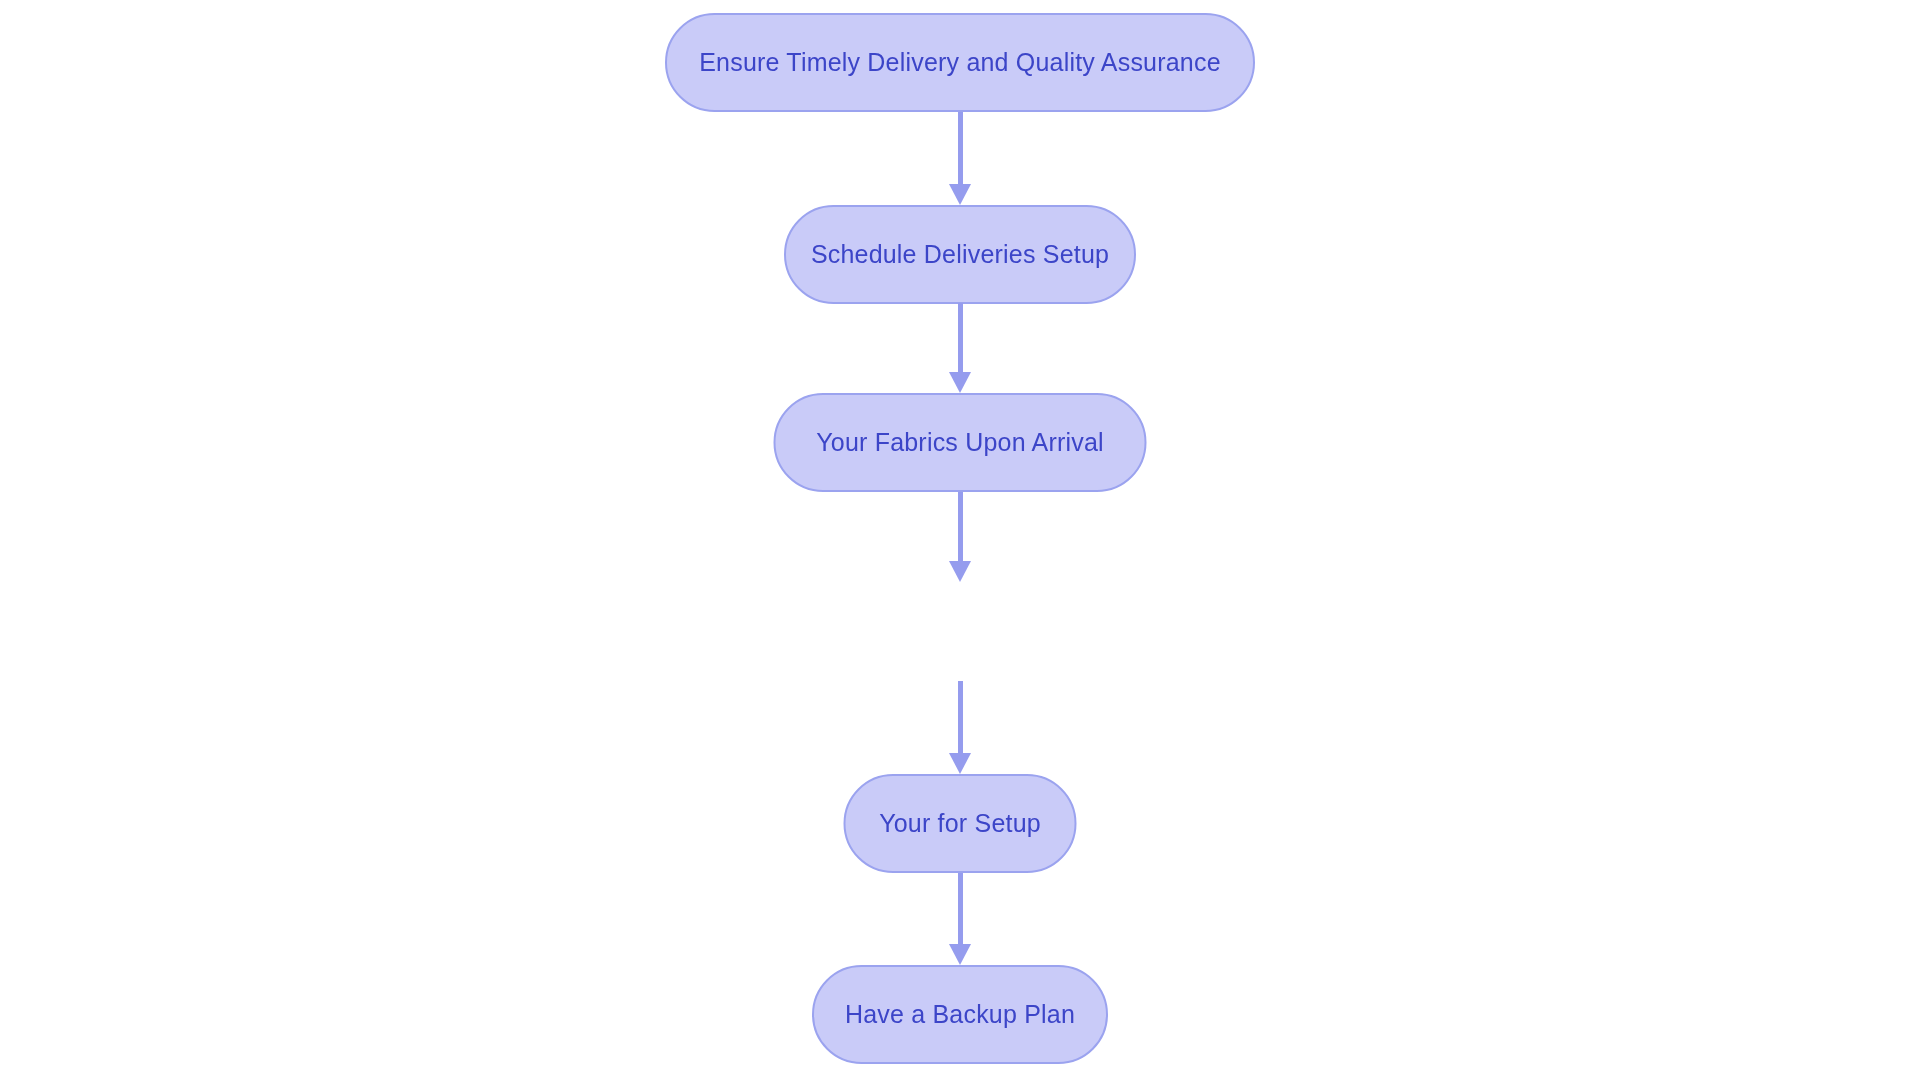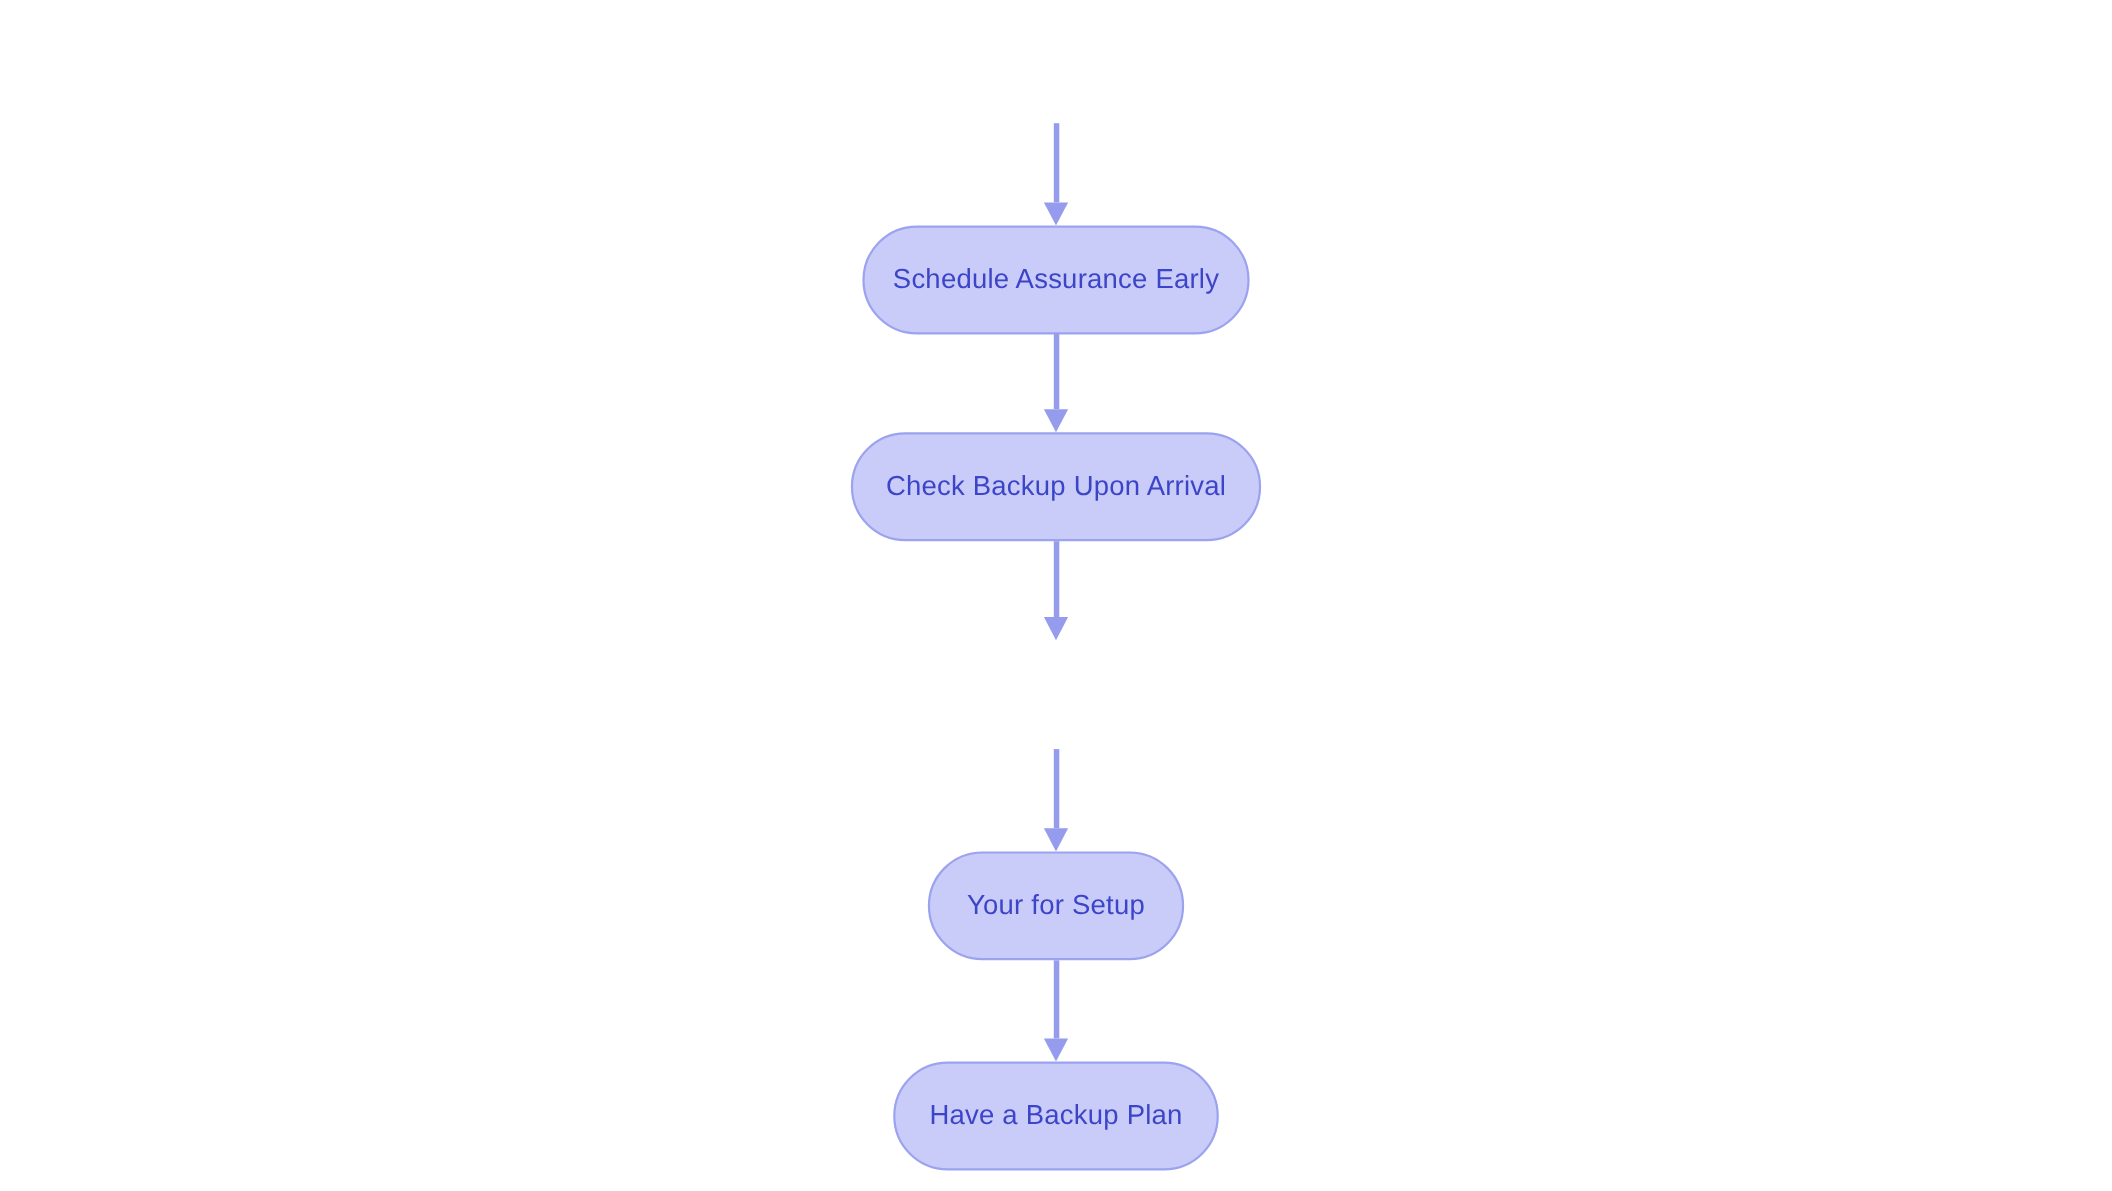--- a/index.html
+++ b/index.html
@@ -66,37 +66,40 @@
     border-left: 11px solid transparent;
     border-right: 11px solid transparent;
     border-top: 21px solid var(--arrow);
   }
 </style>
 </head>
 <body>
 
 <div class="canvas">
 
+  <div class="node node-1">
+    <span>Ensure Timely Delivery and Quality Assurance</span>
+  </div>
 
   <div class="arrow arrow-1">
     <div class="arrow-line"></div>
     <div class="arrow-head"></div>
   </div>
 
   <div class="node node-2">
-    <span>Schedule Assurance Early</span>
+    <span>Schedule Deliveries Setup</span>
   </div>
 
   <div class="arrow arrow-2">
     <div class="arrow-line"></div>
     <div class="arrow-head"></div>
   </div>
 
   <div class="node node-3">
-    <span>Check Backup Upon Arrival</span>
+    <span>Your Fabrics Upon Arrival</span>
   </div>
 
   <div class="arrow arrow-3">
     <div class="arrow-line"></div>
     <div class="arrow-head"></div>
   </div>
 
 
   <div class="arrow arrow-4">
     <div class="arrow-line"></div>

